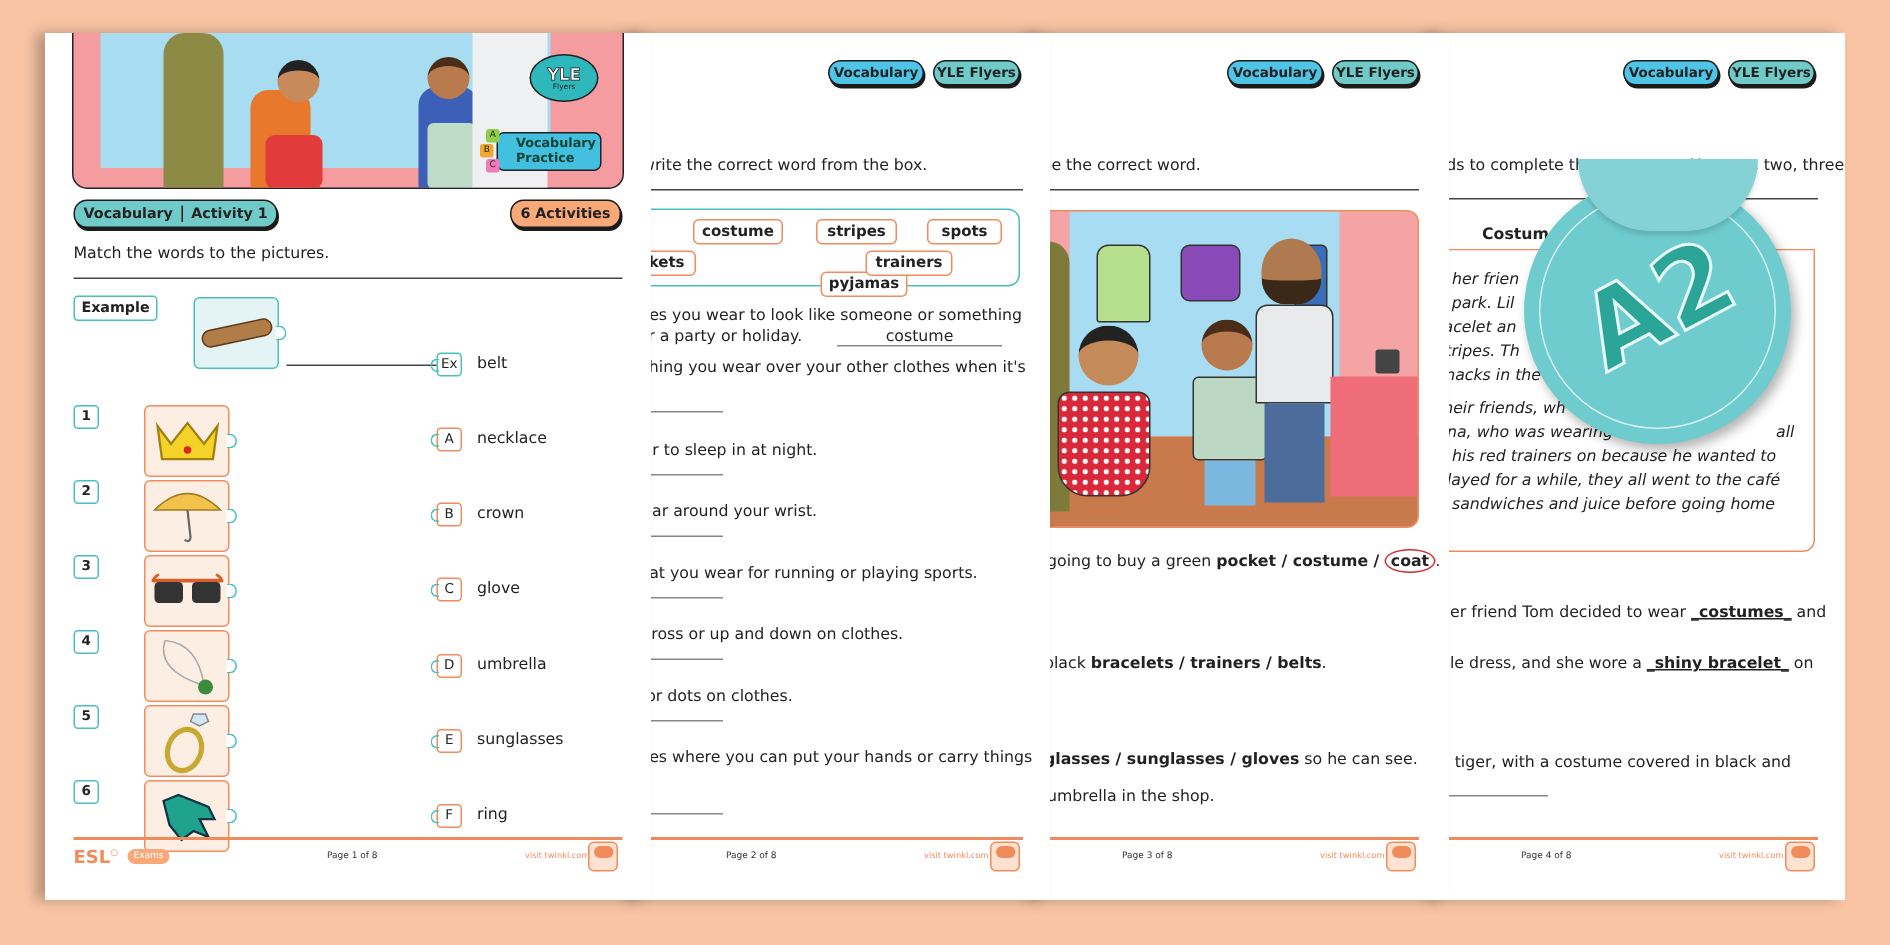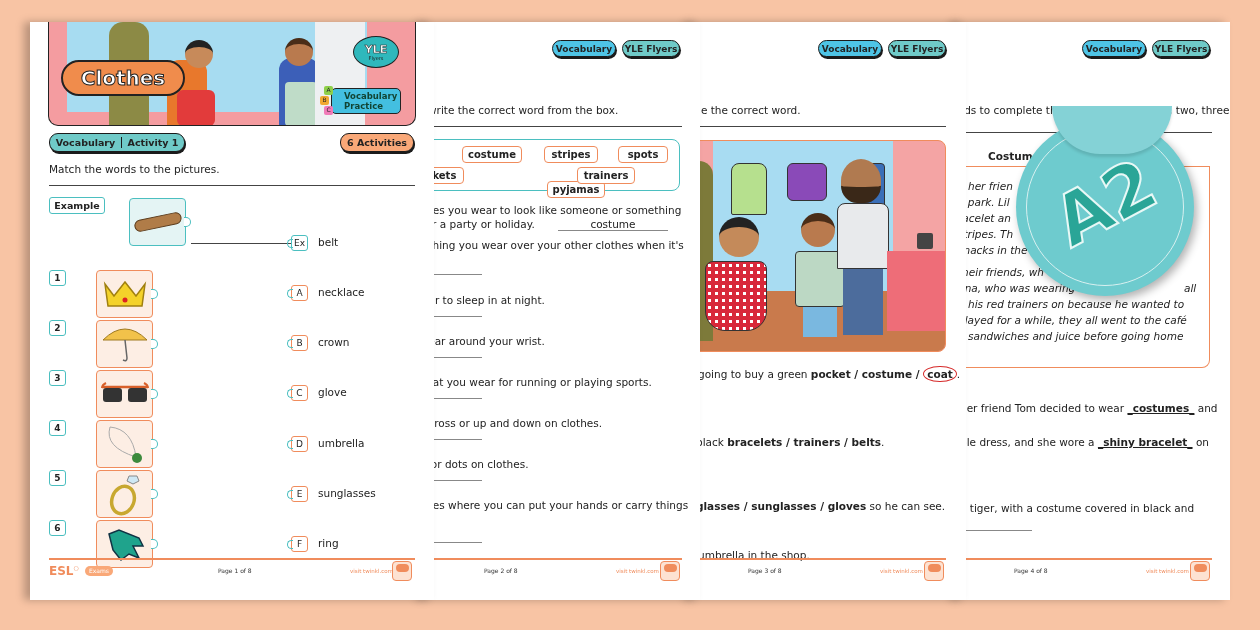--- a/index.html
+++ b/index.html
@@ -39,23 +39,20 @@
   <div style="position:absolute;left:18px;top:0;width:368px;height:104px;border-radius:0 0 10px 10px;background:#f49ca0;overflow:hidden;border:1.5px solid #222;border-top:none;">
     <div style="position:absolute;left:18px;top:0;width:300px;height:90px;background:#a7dcf1;"></div>
     <div style="position:absolute;left:60px;top:0;width:40px;height:104px;background:#8c8a45;border-radius:14px 14px 0 0;"></div>
     <div style="position:absolute;left:118px;top:38px;width:40px;height:66px;background:#e8782c;border-radius:12px 12px 0 0;"></div>
     <div style="position:absolute;left:136px;top:18px;width:28px;height:28px;background:#c78a5a;border-radius:50%;border-top:7px solid #222;"></div>
     <div style="position:absolute;left:128px;top:68px;width:38px;height:36px;background:#e23b3b;border-radius:6px;"></div>
     <div style="position:absolute;left:230px;top:36px;width:40px;height:68px;background:#3c5fb8;border-radius:12px 12px 0 0;"></div>
     <div style="position:absolute;left:236px;top:16px;width:28px;height:28px;background:#b97a4e;border-radius:50%;border-top:6px solid #4a2d18;"></div>
     <div style="position:absolute;left:236px;top:60px;width:32px;height:44px;background:#bfdcc8;border-radius:4px;"></div>
     <div style="position:absolute;left:266px;top:0;width:50px;height:104px;background:#eef0f2;"></div>
-    <div style="position:absolute;left:12px;top:38px;width:124px;height:36px;background:#f08c4c;border:2px solid #222;border-radius:18px;display:flex;align-items:center;justify-content:center;">
-      <span style="font-size:20px;font-weight:bold;color:#fff;-webkit-text-stroke:1px #222;">Clothes</span>
-    </div>
     <div style="position:absolute;left:304px;top:14px;width:46px;height:32px;background:#2fb8bc;border:1.5px solid #222;border-radius:50%;display:flex;flex-direction:column;align-items:center;justify-content:center;">
       <span style="font-size:11px;font-weight:bold;color:#fff;-webkit-text-stroke:0.5px #222;line-height:11px;">YLE</span>
       <span style="font-size:5px;color:#222;">Flyers</span>
     </div>
     <div style="position:absolute;left:282px;top:66px;width:70px;height:26px;background:#43bfe0;border:1.5px solid #222;border-radius:5px;font-size:8.5px;font-weight:bold;color:#143;line-height:10px;padding:2px 0 0 12px;">
       <div>Vocabulary</div>
       <div>Practice</div>
     </div>
     <span style="position:absolute;left:275px;top:64px;width:9px;height:9px;background:#8ed04a;font-size:6px;text-align:center;border-radius:2px;">A</span>
     <span style="position:absolute;left:271px;top:74px;width:9px;height:9px;background:#f0a830;font-size:6px;text-align:center;border-radius:2px;">B</span>
@@ -236,21 +233,21 @@
 
   <div class="text" style="left:8px;top:346px;">
     <span>going to buy a green </span><b>pocket / costume / </b><b style="border:1.5px solid #d62a2a;border-radius:50%;padding:1px 3px;">coat</b><span>.</span>
   </div>
   <div class="text" style="left:6px;top:414px;">
     <span> black </span><b>bracelets / trainers / belts</b><span>.</span>
   </div>
   <div class="text" style="left:6px;top:478px;">
     <span> </span><b>glasses / sunglasses / gloves</b><span> so he can see.</span>
   </div>
-  <div class="text" style="left:8px;top:503px;margin-top:24px;">
+  <div class="text" style="left:8px;top:503px;">
     <span>umbrella in the shop.</span>
   </div>
 
   <div class="orange-rule" style="left:0;top:536px;width:256px;"></div>
   <div class="footer-page" style="left:58px;top:545px;">Page 3 of 8</div>
   <div class="footer-url" style="left:190px;top:546px;">visit twinkl.com</div>
   <div class="twinkl-logo" style="left:234px;top:539px;"></div>
 </div>
 
 <div class="page" id="p4">

